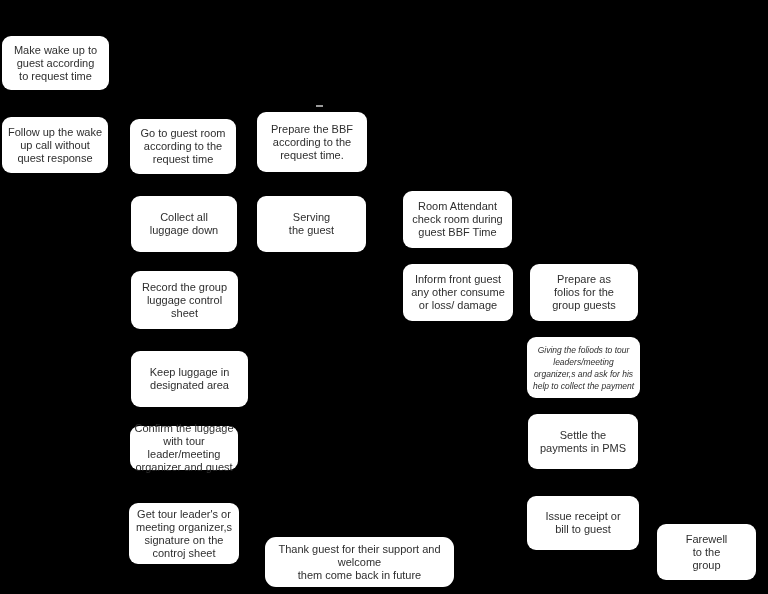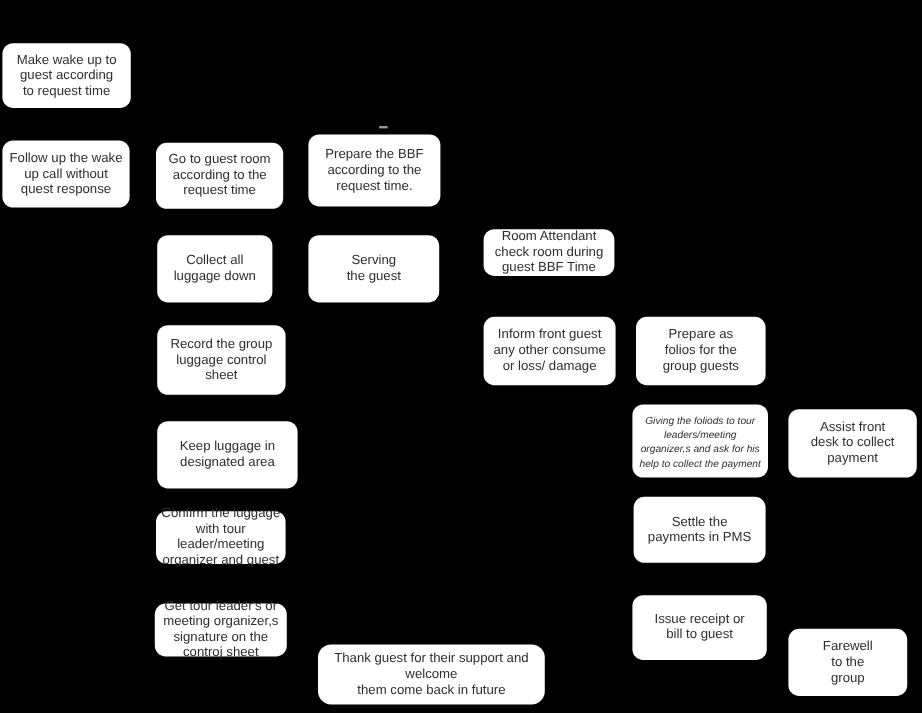--- a/index.html
+++ b/index.html
@@ -75,31 +75,31 @@
   </div>
 
   <div class="dash-mark"></div>
 
   <div class="node" style="left:257px;top:112px;width:110px;height:60px">
     <span class="node-label">Prepare the BBF
 according to the
 request time.</span>
   </div>
 
-  <div class="node" style="left:131px;top:196px;width:96px;height:56px">
+  <div class="node" style="left:131px;top:196px;width:106px;height:56px">
     <span class="node-label">Collect all
 luggage down</span>
   </div>
 
   <div class="node" style="left:257px;top:196px;width:109px;height:56px">
     <span class="node-label">Serving
 the guest</span>
   </div>
 
-  <div class="node" style="left:403px;top:191px;width:109px;height:39px">
+  <div class="node" style="left:403px;top:191px;width:109px;height:57px">
     <span class="node-label">Room Attendant
 check room during
 guest BBF Time</span>
   </div>
 
   <div class="node" style="left:131px;top:271px;width:107px;height:58px">
     <span class="node-label">Record the group
 luggage control
 sheet</span>
   </div>
@@ -121,39 +121,34 @@
 designated area</span>
   </div>
 
   <div class="node small" style="left:527px;top:337px;width:113px;height:61px">
     <span class="node-label">Giving the foliods to tour
 leaders/meeting
 organizer,s and ask for his
 help to collect the payment</span>
   </div>
 
-  <div class="node" style="left:657px;top:341px;width:107px;height:57px">
-    <span class="node-label">Assist front
-desk to collect
-payment</span>
-  </div>
 
   <div class="node" style="left:130px;top:426px;width:108px;height:44px">
     <span class="node-label">Confirm the luggage
 with tour
 leader/meeting
 organizer and guest</span>
   </div>
 
   <div class="node" style="left:528px;top:414px;width:110px;height:55px">
     <span class="node-label">Settle the
 payments in PMS</span>
   </div>
 
-  <div class="node" style="left:129px;top:503px;width:110px;height:44px">
+  <div class="node" style="left:129px;top:503px;width:110px;height:61px">
     <span class="node-label">Get tour leader's or
 meeting organizer,s
 signature on  the
 controj sheet</span>
   </div>
 
   <div class="node" style="left:527px;top:496px;width:112px;height:54px">
     <span class="node-label">Issue receipt or
 bill to guest</span>
   </div>

